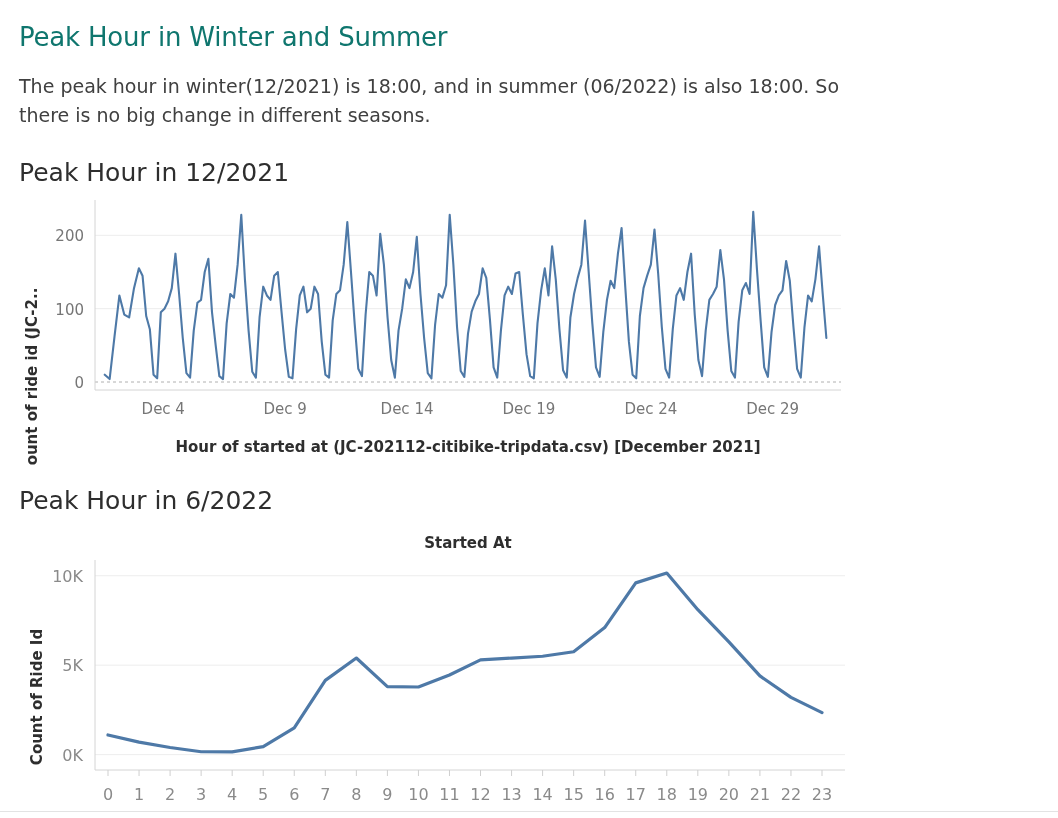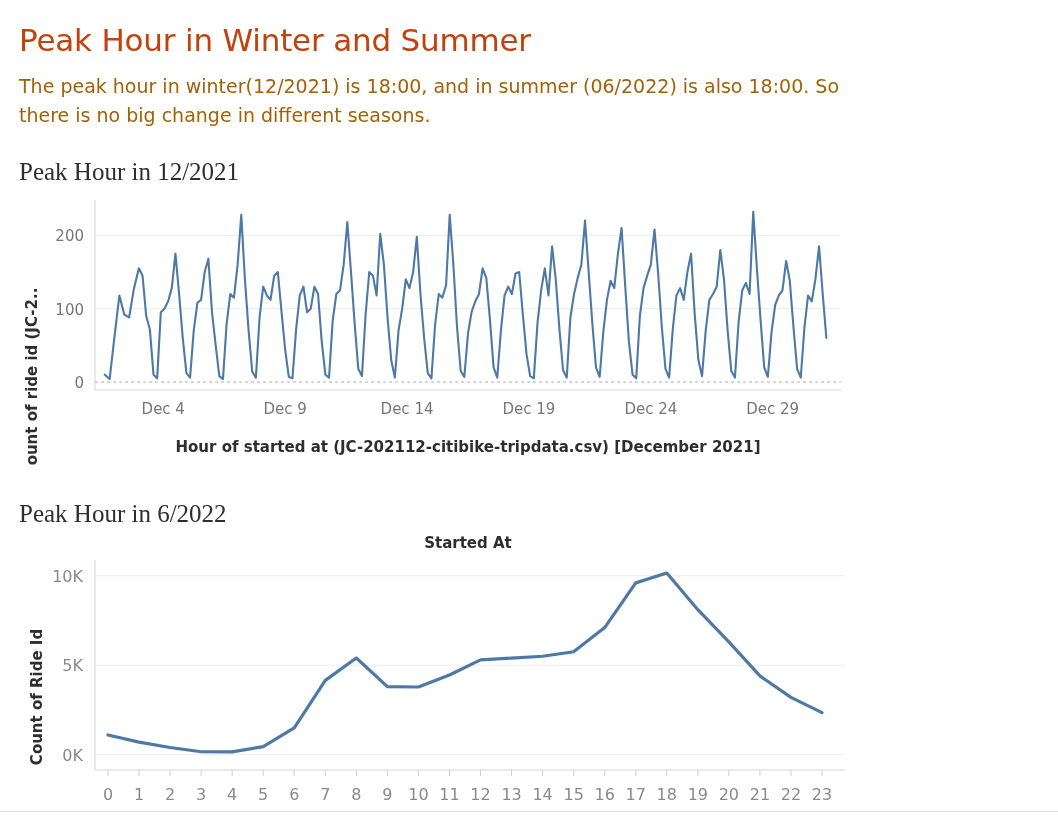--- a/index.html
+++ b/index.html
@@ -17,47 +17,46 @@
   }
   .page {
     position: relative;
     width: 1058px;
     height: 818px;
   }
   .dash-title {
     position: absolute;
     left: 19px;
     top: 22px;
-    font-size: 31px;
+    font-size: 26px;
     font-weight: 400;
-    color: #c2410c;
+    color: #0f766e;
     letter-spacing: -0.2px;
     white-space: nowrap;
   }
   .dash-sub {
     position: absolute;
     left: 19px;
     top: 72px;
     width: 830px;
     font-size: 19px;
     line-height: 29px;
     font-weight: 400;
-    color: #a16207;
+    color: #404040;
   }
   .sheet-title {
     position: absolute;
     left: 19px;
     font-size: 25px;
     font-weight: 400;
     color: #2e2e2e;
     white-space: nowrap;
-    font-family: Liberation Serif, serif;
   }
   #sheet-title-1 { top: 158px; }
-  #sheet-title-2 { top: 500px; text-align: right; }
+  #sheet-title-2 { top: 486px; text-align: right; }
 
   .chart-wrap {
     position: absolute;
     left: 0;
   }
   #chart-1 { top: 196px; left: 0; width: 1058px; height: 270px; }
   #chart-2 { top: 522px; left: 0; width: 980px; height: 290px; }
 
   svg { display: block; }
 

